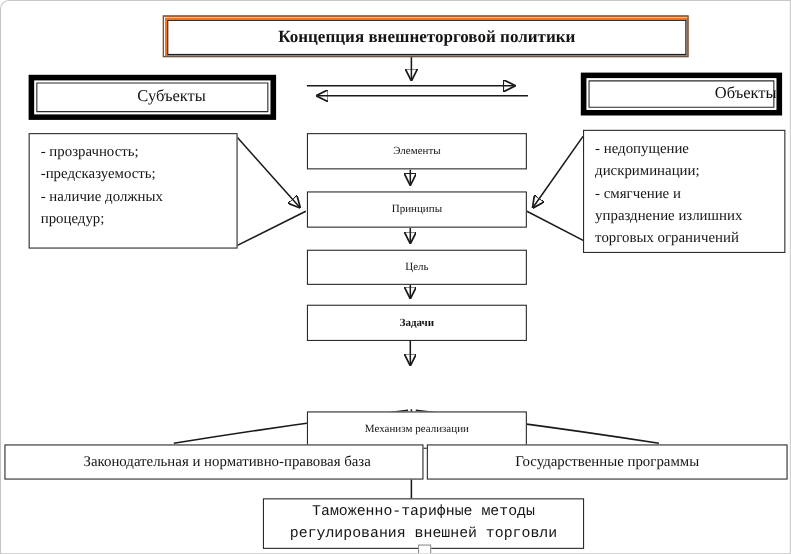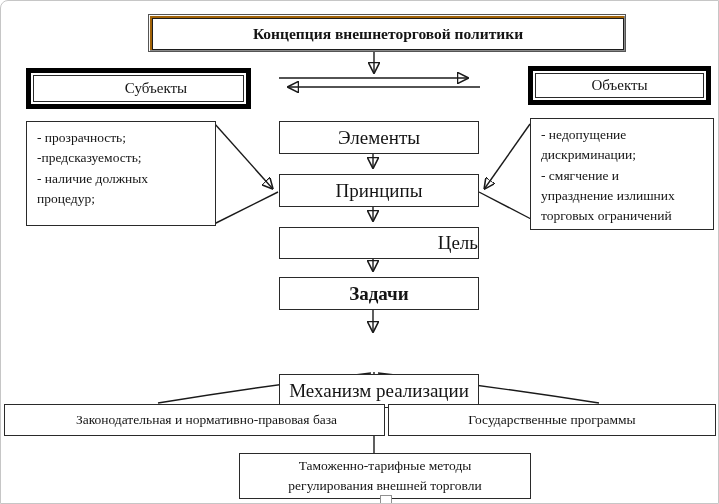--- a/index.html
+++ b/index.html
@@ -5,26 +5,26 @@
   html,body { margin:0; padding:0; background:#ffffff; }
   #canvas {
     position:relative; width:717px; height:502px;
     background:#ffffff; border:1px solid #c6c6c6;
     border-radius:8px 0 0 0; overflow:hidden;
     font-family:"Liberation Serif", serif; color:#141414;
   }
   .box {
     position:absolute; background:#ffffff; border:1px solid #2a2a2a;
     display:flex; align-items:center; justify-content:center;
-    text-align:center; font-size:19px; line-height:1.15;
+    text-align:center; font-size:10px; line-height:1.15;
   }
   
   .title-outer {
     position:absolute; left:147px; top:13px; width:470px; height:30px;
-    border:1px solid #555; background:#a16207; padding:3px;
+    border:1px solid #555; background:#f97316; padding:3px;
     box-shadow:inset 1px 1px 0 #fafafa, inset -1px -1px 0 #8a8a8a;
   }
   .title-inner {
     width:100%; height:100%; border:1px solid #1c1c1c; background:#ffffff;
     display:flex; align-items:center; justify-content:center;
     font-weight:bold; font-size:15.5px;
   }
   
   .thick {
     border:5px solid #000;
@@ -74,56 +74,56 @@
     <line x1="373" y1="371" x2="373" y2="452"></line>
   </svg>
 
   <div class="title-outer">
     <div class="title-inner">Концепция внешнеторговой политики</div>
   </div>
 
   <div class="box thick" style="left:25px; top:67px; width:180px; height:31px;padding-left:35px;">
     <span>Субъекты</span>
   </div>
-  <div class="box thick" style="left:527px; top:65px; width:173px; height:29px;">
+  <div class="box thick" style="left:527px; top:65px; width:173px; height:29px;justify-content:flex-end;">
     <span>Объекты</span>
   </div>
 
   <div class="note" style="left:25px; top:120px; width:170px; height:91px;">- прозрачность;
 -предсказуемость;
 - наличие должных
 процедур;</div>
   <div class="note" style="left:529px; top:117px; width:164px; height:98px;">- недопущение
 дискриминации;
 - смягчение и
 упразднение излишних
 торговых ограничений</div>
 
   <div class="box" style="left:278px; top:120px; width:198px; height:31px;">
     <span>Элементы</span>
   </div>
   <div class="box" style="left:278px; top:173px; width:198px; height:31px;">
     <span>Принципы</span>
   </div>
-  <div class="box" style="left:278px; top:226px; width:198px; height:30px;justify-content:flex-end;">
+  <div class="box" style="left:278px; top:226px; width:198px; height:30px;">
     <span>Цель</span>
   </div>
   <div class="box" style="left:278px; top:276px; width:198px; height:31px;font-weight:bold;">
     <span>Задачи</span>
   </div>
   <div class="box" style="left:278px; top:337px; width:198px; height:32px;margin-top:36px;">
     <span>Механизм реализации</span>
   </div>
 
   <div class="box small" style="left:3px; top:403px; width:355px; height:30px;padding-left:24px;">
     <span>Законодательная и нормативно-правовая база</span>
   </div>
   <div class="box small" style="left:387px; top:403px; width:326px; height:30px;">
     <span>Государственные программы</span>
   </div>
   <div class="box small" style="left:238px; top:452px; width:290px; height:44px; white-space:pre-line; line-height:1.45;">
-    <span style="white-space:pre-line;">Таможенно-тарифные методы
+    <span style="white-space:pre-line;font-family:Liberation Mono, monospace;">Таможенно-тарифные методы
 регулирования внешней торговли</span>
   </div>
 
   <div class="handle"></div>
 
 </div>
 
 </body></html>

